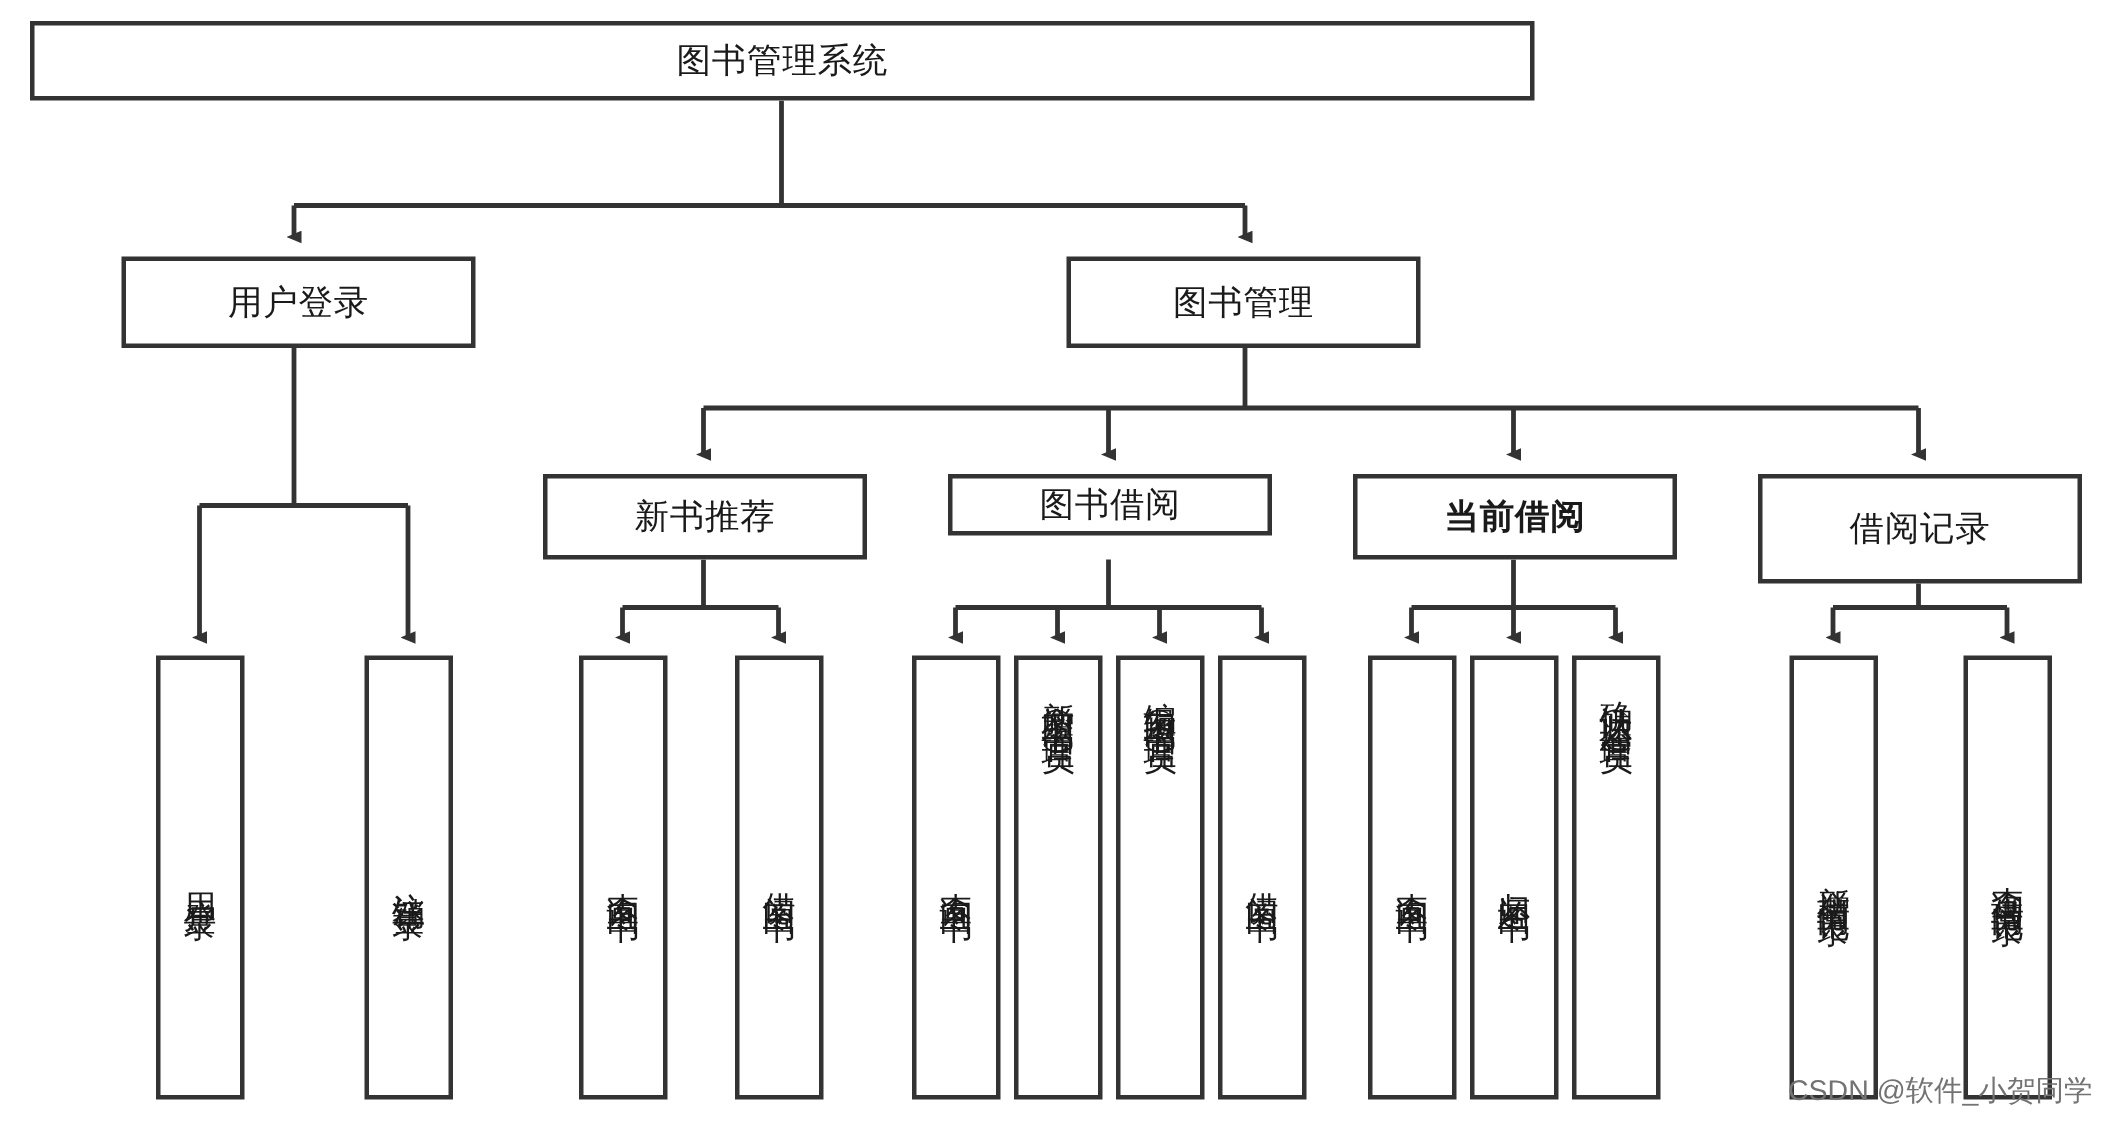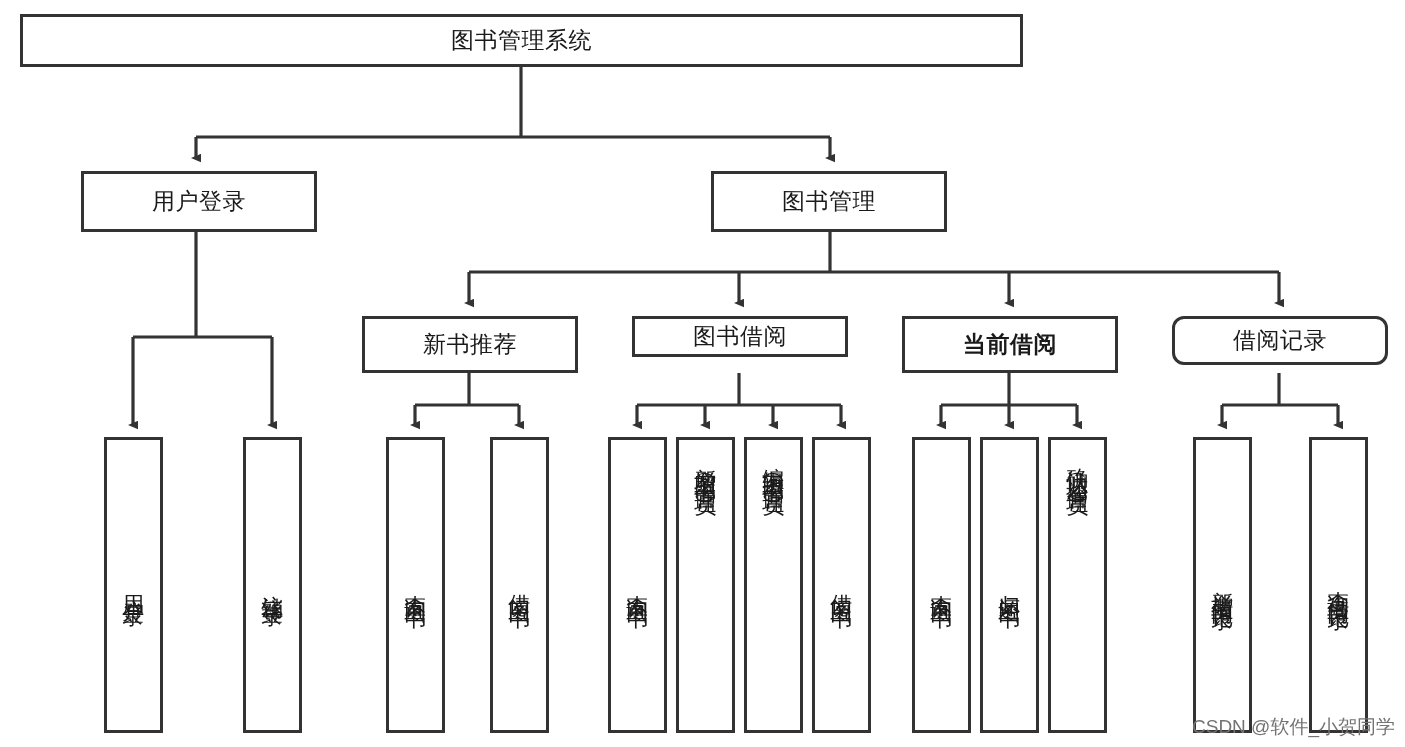--- a/index.html
+++ b/index.html
@@ -141,21 +141,21 @@
   </div>
 
   <div class="node-box" style="left:632px; top:316px; width:216px; height:41px;">
     <span class="node-label">图书借阅</span>
   </div>
 
   <div class="node-box" style="left:902px; top:316px; width:216px; height:57px;font-weight:bold;">
     <span class="node-label">当前借阅</span>
   </div>
 
-  <div class="node-box" style="left:1172px; top:316px; width:216px; height:49px;border-radius:12px;">
+  <div class="node-box" style="left:1172px; top:316px; width:216px; height:73px;">
     <span class="node-label">借阅记录</span>
   </div>
 
   <div class="node-box vertical centered" style="left:104px; top:437px; width:59px; height:296px;">
     <span class="node-label">用户登录</span>
   </div>
   <div class="node-box vertical centered" style="left:243px; top:437px; width:59px; height:296px;">
     <span class="node-label">注销登录</span>
   </div>
 

